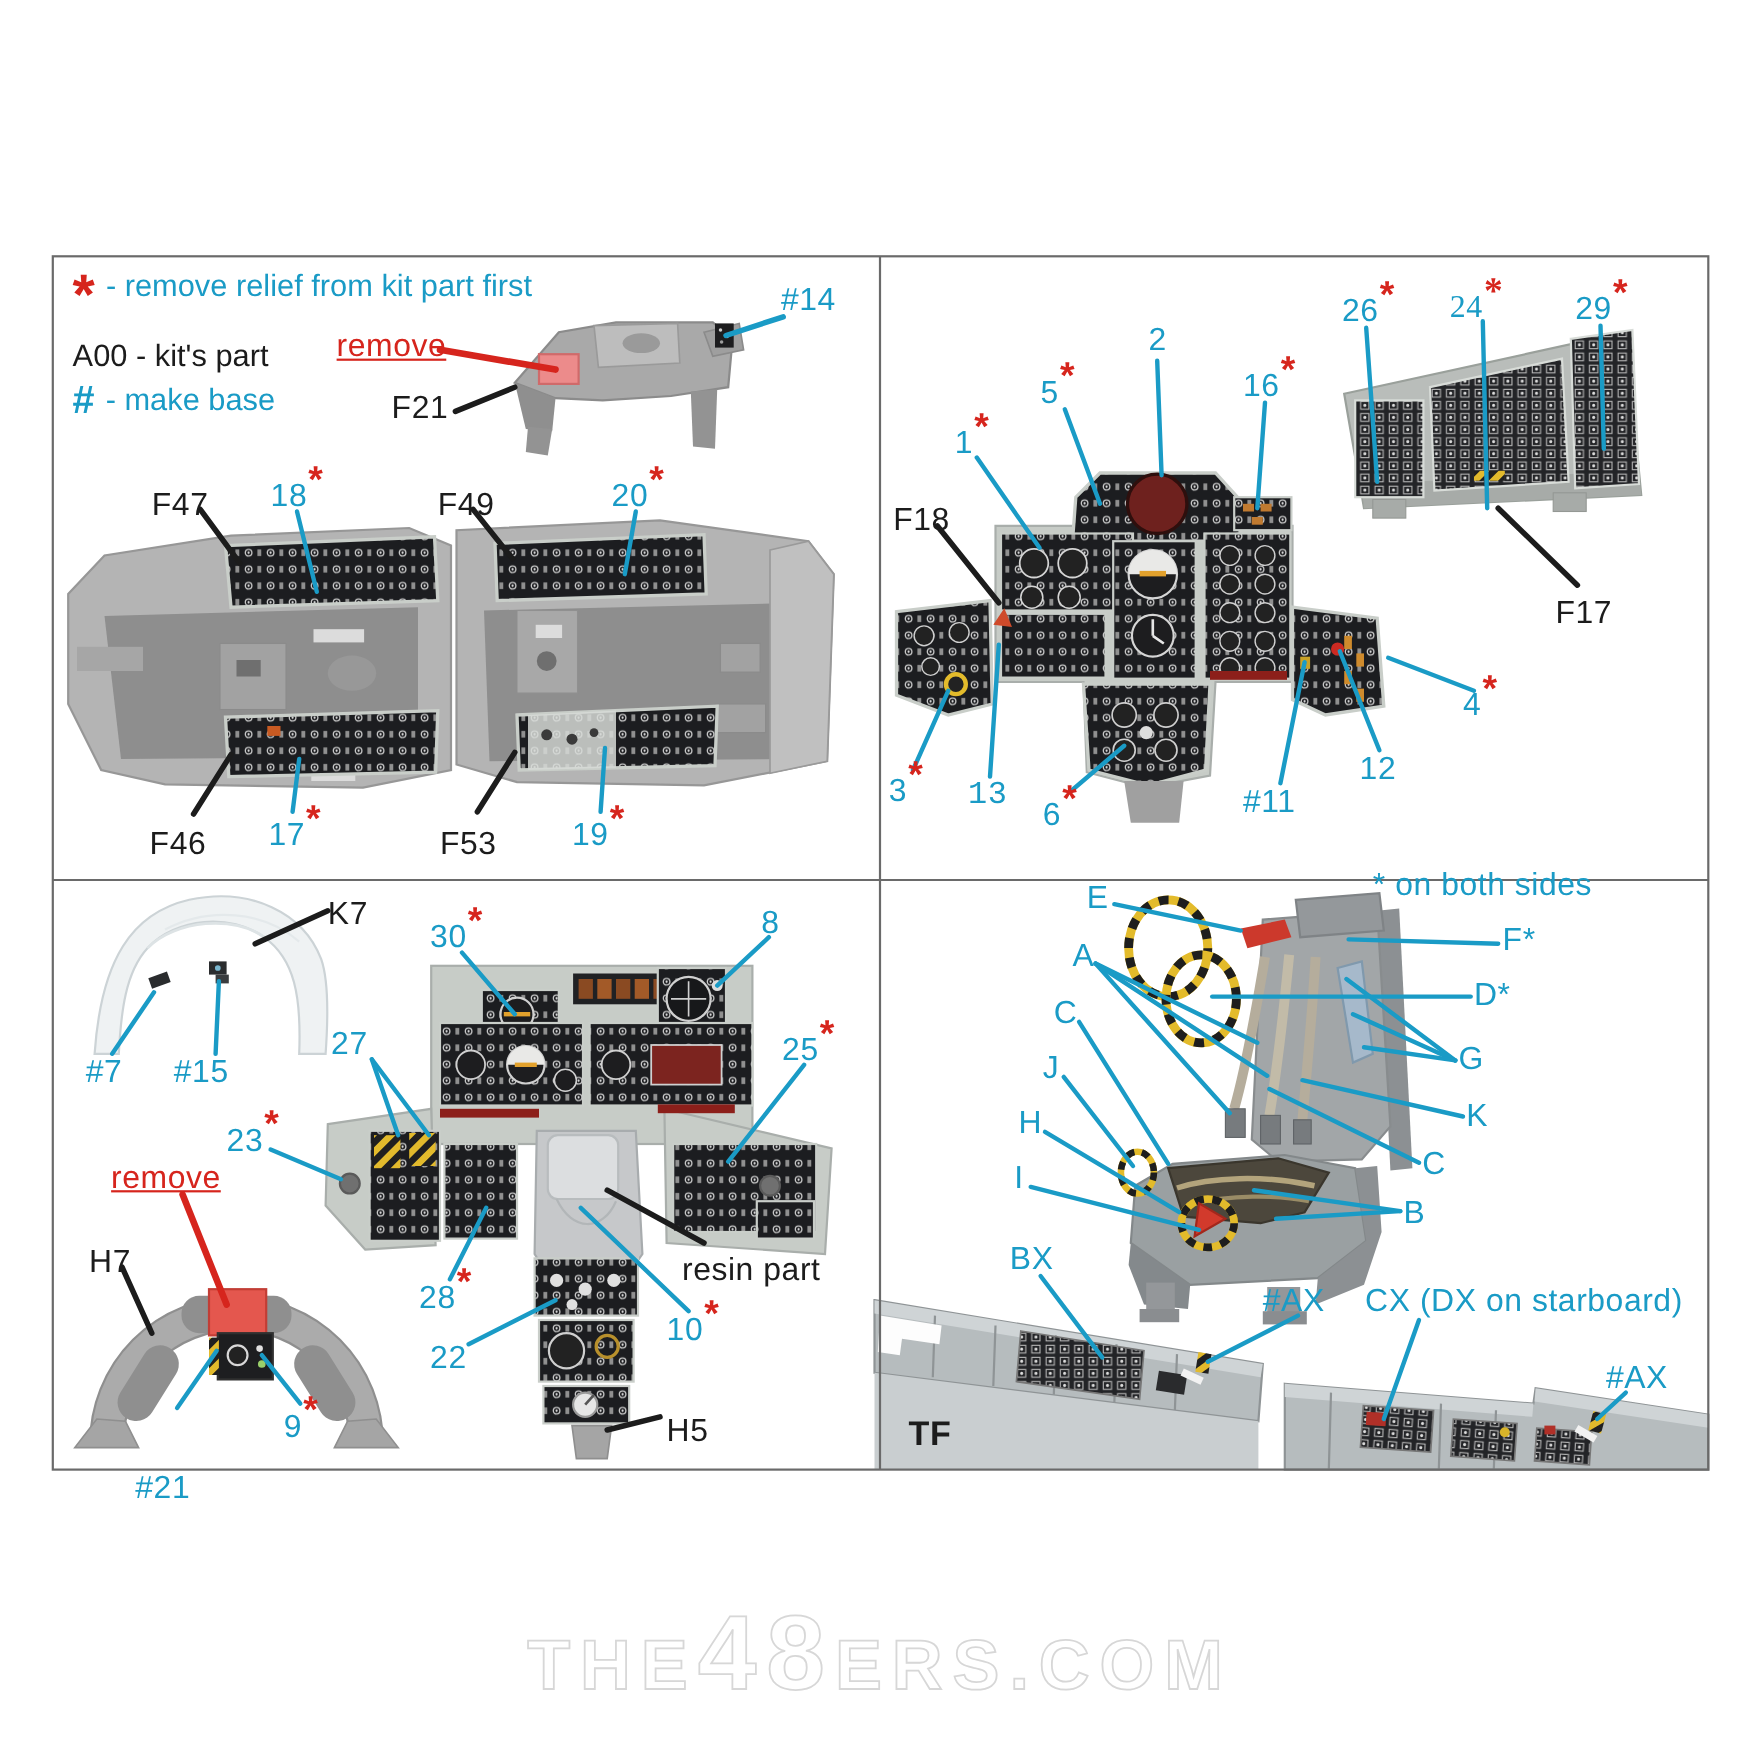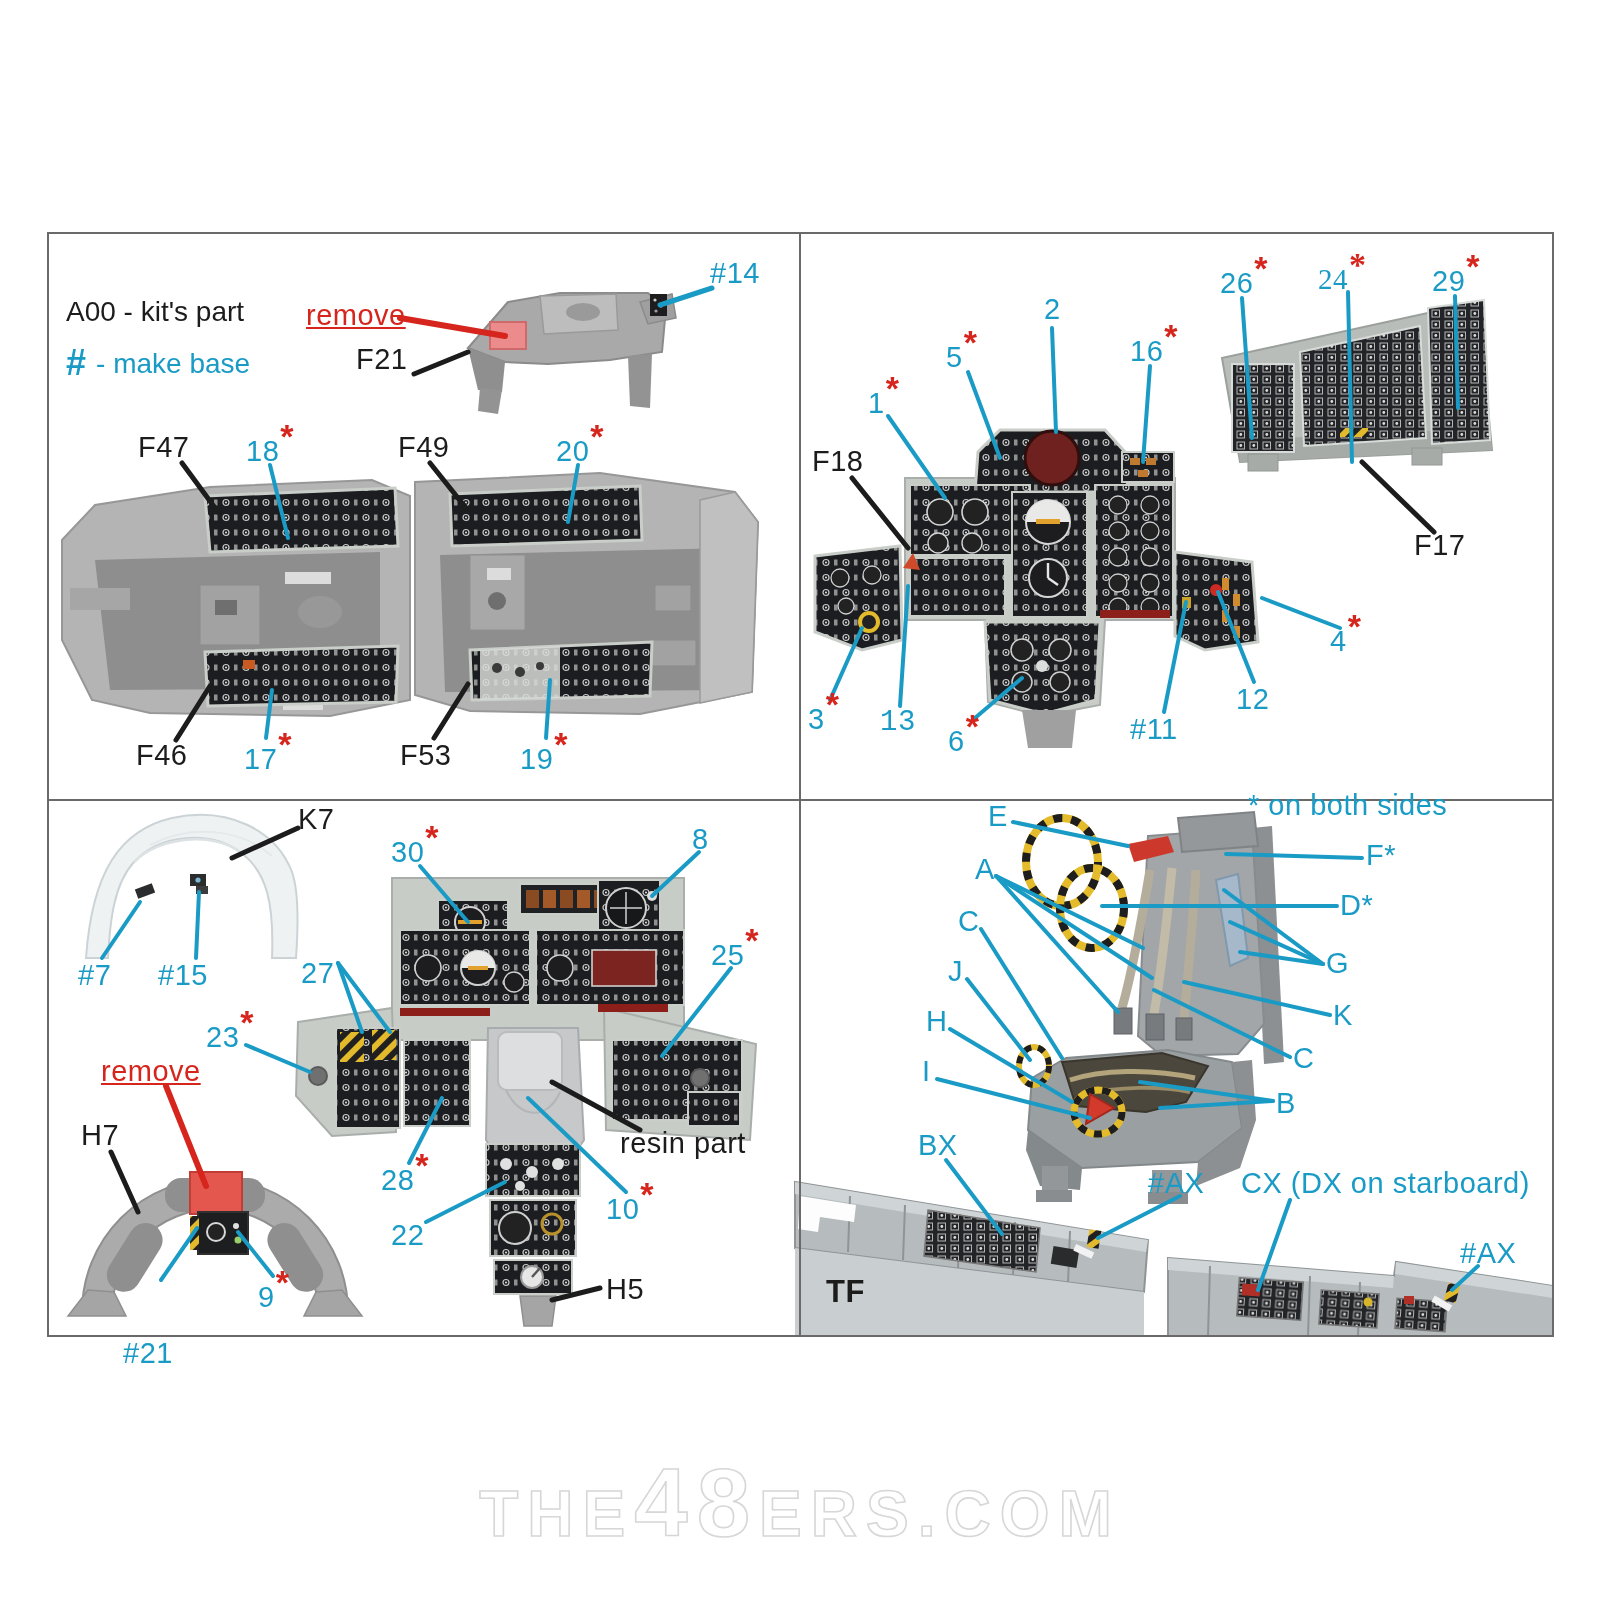--- a/index.html
+++ b/index.html
@@ -11,21 +11,21 @@
   .sheet{
     position:relative;width:1600px;height:1600px;background:#ffffff;overflow:hidden;
     font-family:"Liberation Sans","DejaVu Sans",sans-serif;
   }
   .art{position:absolute;left:0;top:0;width:1600px;height:1600px;}
   .lbl{
     position:absolute;font-size:29px;line-height:1.05;white-space:nowrap;
     letter-spacing:0.5px;
   }
   .cyan{color:var(--cyan);}
-  .blk{color:var(--ink);}
+  .blk{color:var(--ink);margin-top:12px;}
   .redtxt{color:var(--red);text-decoration:underline;}
   .bold{font-weight:bold;}
   .st{ 
     color:var(--red);font-size:34px;position:relative;top:-0.38em;margin-left:1px;font-weight:bold;
   }
   .legend-line{position:absolute;font-size:28px;white-space:nowrap;}
   .legend-star{color:var(--red);font-size:52px;line-height:0;vertical-align:-16px;margin-right:10px;font-weight:bold;}
   .legend-hash{color:var(--cyan);font-size:36px;margin-right:10px;font-weight:bold;vertical-align:-2px;}
   .watermark{
     position:absolute;left:0;top:1448px;width:1600px;text-align:center;
@@ -397,20 +397,23 @@
     <line x1="1478" y1="1266" x2="1452" y2="1290" stroke="#1a9bc6" stroke-width="4"></line>
   </g>
 
   <g>
     <rect x="48" y="233" width="1505" height="1103" fill="none" stroke="#6a6a6a" stroke-width="2"></rect>
     <line x1="800" y1="233" x2="800" y2="1336" stroke="#6a6a6a" stroke-width="2"></line>
     <line x1="48" y1="800" x2="1553" y2="800" stroke="#6a6a6a" stroke-width="2"></line>
   </g>
 </svg>
 
+<div class="legend-line" style="left:66px;top:244px;">
+  <span class="legend-star">*</span><span class="cyan">- remove relief from kit part first</span>
+</div>
 <div class="legend-line blk" style="left:66px;top:296px;">A00 - kit's part</div>
 <div class="legend-line" style="left:66px;top:342px;">
   <span class="legend-hash">#</span><span class="cyan">- make base</span>
 </div>
 
 <div class="lbl redtxt" style="left:306px;top:300px;">remove</div>
 <div class="lbl cyan" style="left:710px;top:258px;">#14</div>
 <div class="lbl blk" style="left:356px;top:344px;">F21</div>
 <div class="lbl blk" style="left:138px;top:432px;">F47</div>
 <div class="lbl cyan" style="left:246px;top:432px;"><span>18</span><span class="st">*</span></div>
@@ -435,21 +438,21 @@
 <div class="lbl cyan" style="left:948px;top:722px;"><span>6</span><span class="st">*</span></div>
 <div class="lbl cyan" style="left:1130px;top:714px;">#11</div>
 <div class="lbl cyan" style="left:1236px;top:684px;">12</div>
 <div class="lbl cyan" style="left:1330px;top:622px;"><span>4</span><span class="st">*</span></div>
 
 <div class="lbl blk" style="left:298px;top:804px;">K7</div>
 <div class="lbl cyan" style="left:78px;top:960px;">#7</div>
 <div class="lbl cyan" style="left:158px;top:960px;">#15</div>
 <div class="lbl cyan" style="left:391px;top:833px;"><span>30</span><span class="st">*</span></div>
 <div class="lbl cyan" style="left:692px;top:824px;">8</div>
-<div class="lbl cyan" style="left:301px;top:934px;margin-top:24px;">27</div>
+<div class="lbl cyan" style="left:301px;top:934px;">27</div>
 <div class="lbl cyan" style="left:206px;top:1018px;"><span>23</span><span class="st">*</span></div>
 <div class="lbl cyan" style="left:711px;top:936px;"><span>25</span><span class="st">*</span></div>
 <div class="lbl redtxt" style="left:101px;top:1056px;">remove</div>
 <div class="lbl blk" style="left:81px;top:1120px;">H7</div>
 <div class="lbl cyan" style="left:381px;top:1161px;"><span>28</span><span class="st">*</span></div>
 <div class="lbl cyan" style="left:391px;top:1220px;">22</div>
 <div class="lbl cyan" style="left:606px;top:1190px;"><span>10</span><span class="st">*</span></div>
 <div class="lbl blk" style="left:620px;top:1128px;">resin part</div>
 <div class="lbl blk" style="left:606px;top:1274px;">H5</div>
 <div class="lbl cyan" style="left:123px;top:1338px;">#21</div>

